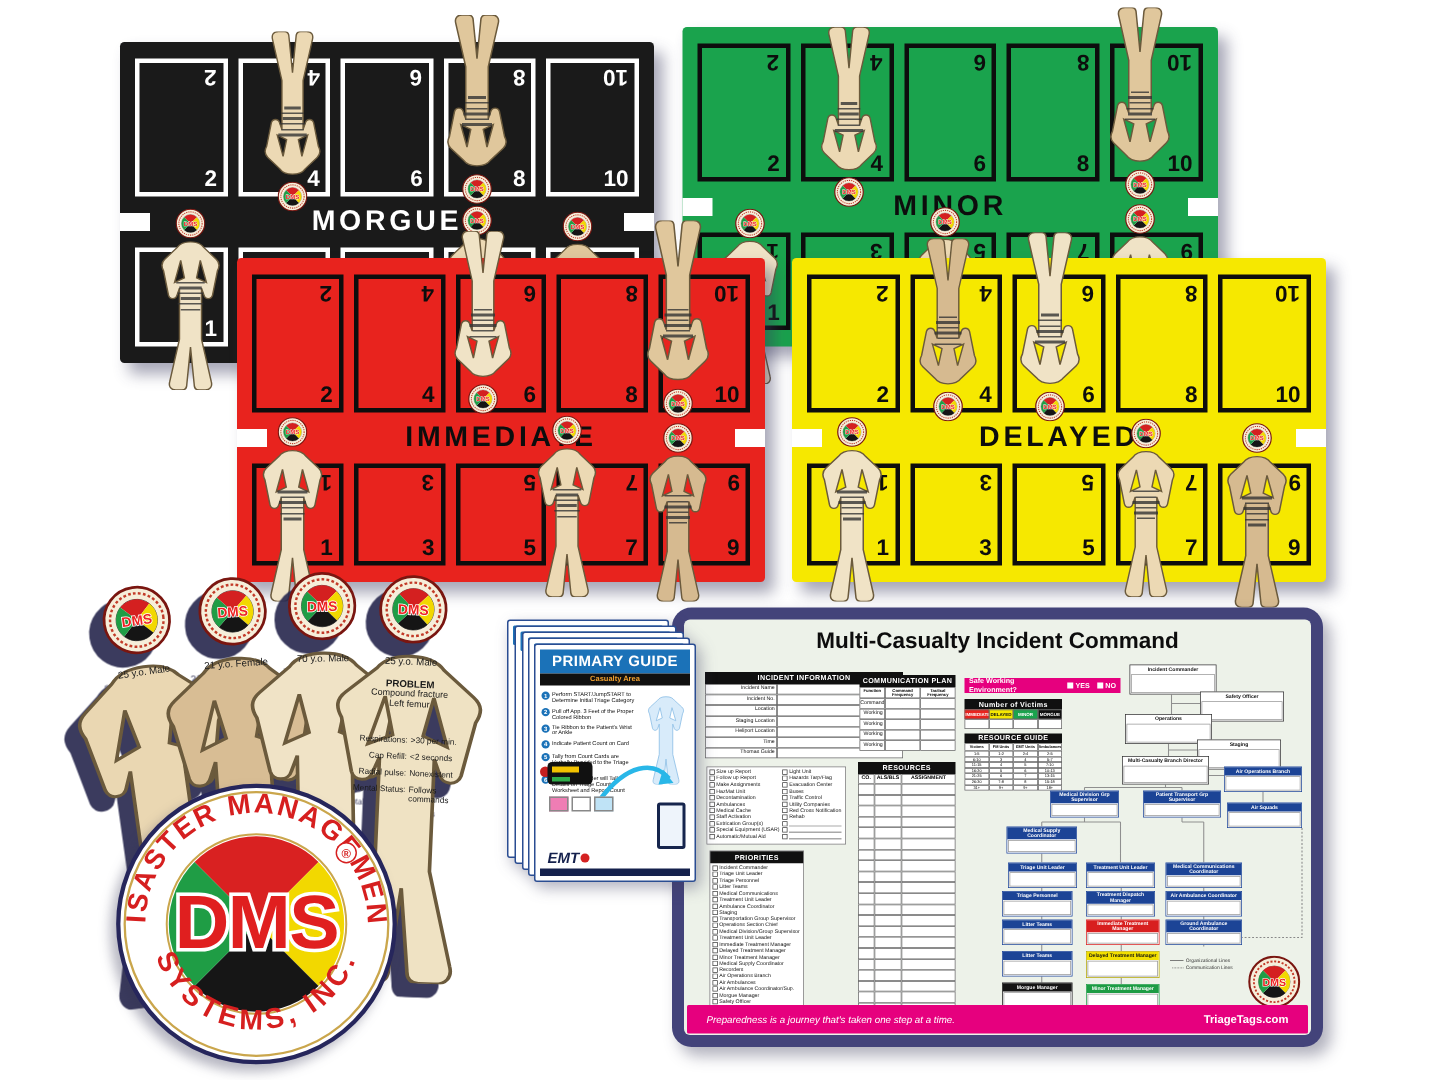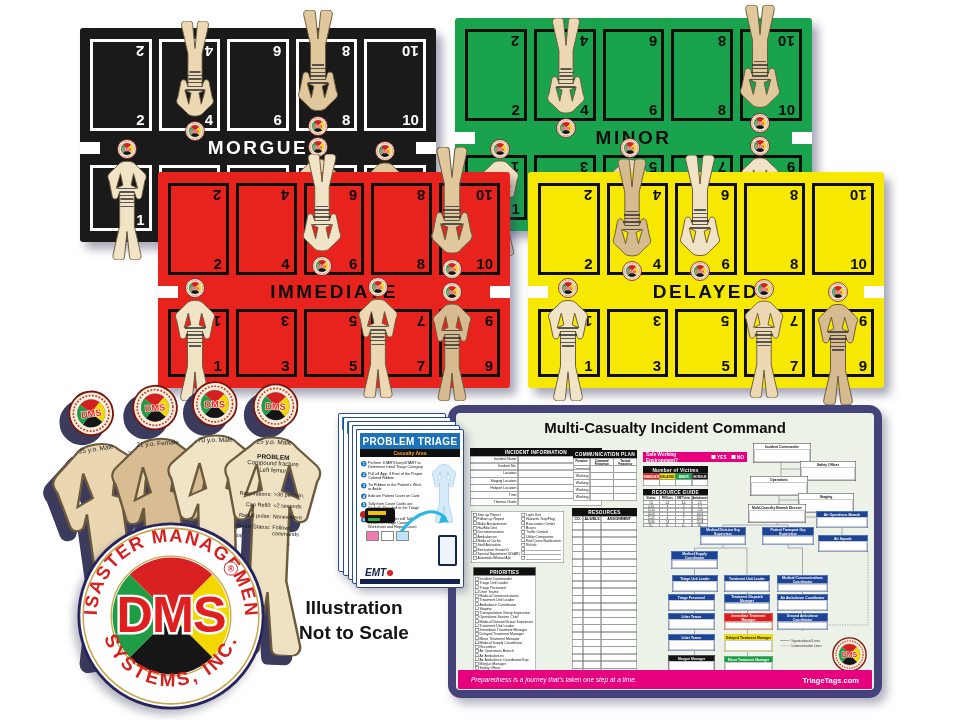--- a/index.html
+++ b/index.html
@@ -861,21 +861,21 @@
           <div class="bchead"></div>
         </div>
         <div class="card" style="left: 10px; top: 8px;">
           <div class="bchead"></div>
         </div>
         <div class="card" style="left: 14px; top: 12px;">
           <div class="bchead"></div>
         </div>
       </div>
     <div class="card" style="left:18px;top:16px">
-      <div class="chead">PROBLEM TRIAGE</div>
+      <div class="chead">PRIMARY GUIDE</div>
       <div class="csub">Casualty Area</div>
       <div class="cbody">
         <div class="steps" id="steps">
             <div class="step">
               <div class="stepn">1</div>
               <div class="steptxt">Perform START/JumpSTART to Determine Initial Triage Category</div>
             </div>
             <div class="step">
               <div class="stepn">2</div>
               <div class="steptxt">Pull off App. 3 Feet of the Proper Colored Ribbon</div>
@@ -1045,24 +1045,20 @@
       <textPath href="#arcTop" startOffset="50%" text-anchor="middle">DISASTER MANAGEMENT</textPath>
     </text>
     <text font-size="20" font-weight="bold" fill="#d61f1f" letter-spacing="3" font-family="Liberation Sans,sans-serif">
       <textPath href="#arcBot" startOffset="50%" text-anchor="middle">SYSTEMS, INC.</textPath>
     </text>
     <text x="100" y="117" text-anchor="middle" font-size="53" font-weight="800" fill="#e01f1f" stroke="#ffffff" stroke-width="5" paint-order="stroke" letter-spacing="-1" font-family="Liberation Sans,sans-serif">DMS</text>
     <circle cx="163" cy="50" r="7" fill="#ffffff" stroke="#d61f1f" stroke-width="1"></circle>
     <text x="163" y="53.5" text-anchor="middle" font-size="9" font-weight="bold" fill="#d61f1f">®</text>
   </svg>
 
-  <div id="caption">
-    <div>Illustration</div>
-    <div>Not to Scale</div>
-  </div>
 
   <div id="poster">
     <div id="psurface">
       <div id="pz">
         <div id="ptitle">Multi-Casualty Incident Command</div>
         <div class="pwidget" id="p-ii" style="left:28px;top:70px;width:264px">
             <div class="pbar">INCIDENT INFORMATION</div>
             <div class="prow" style="height: 14.2px;">
               <div class="pc plab" style="width: 96px;">Incident Name</div>
               <div class="pc" style="flex: 1 1 0%;"></div>

